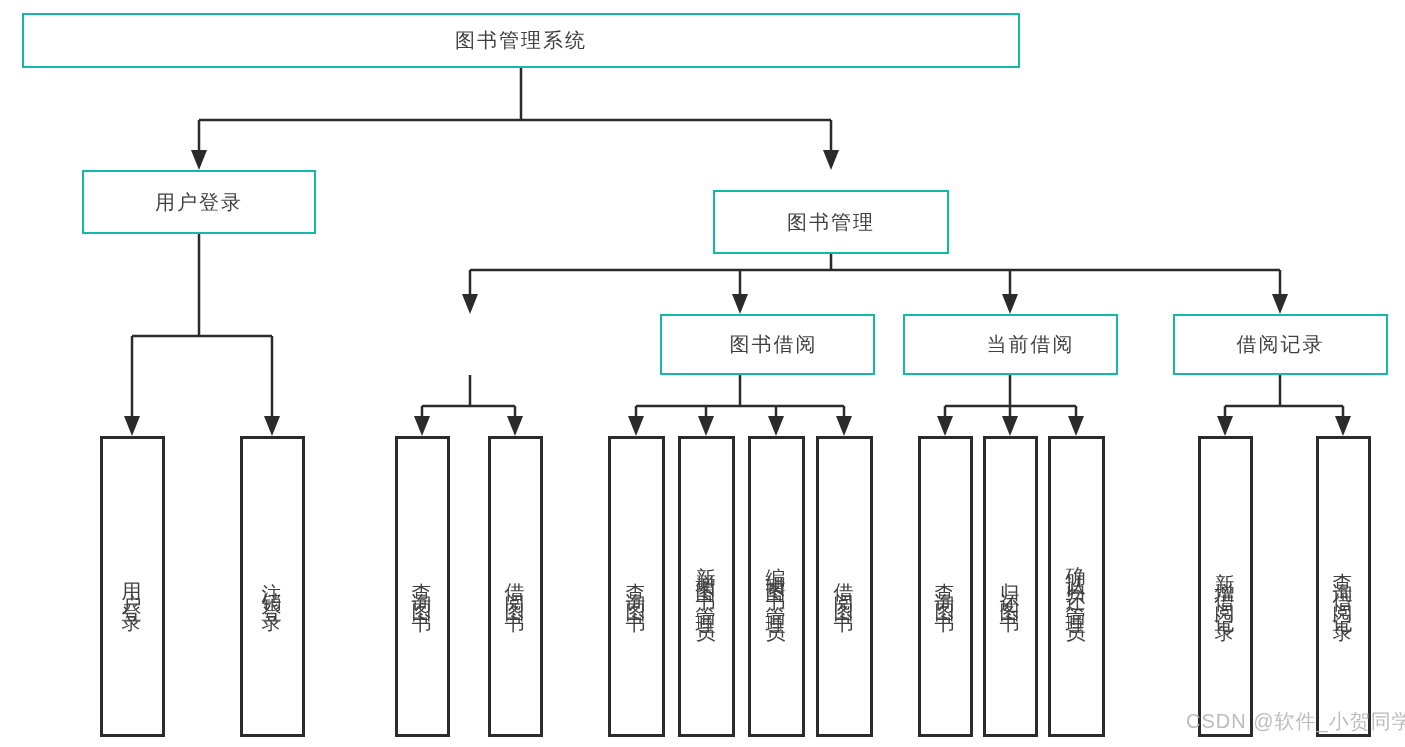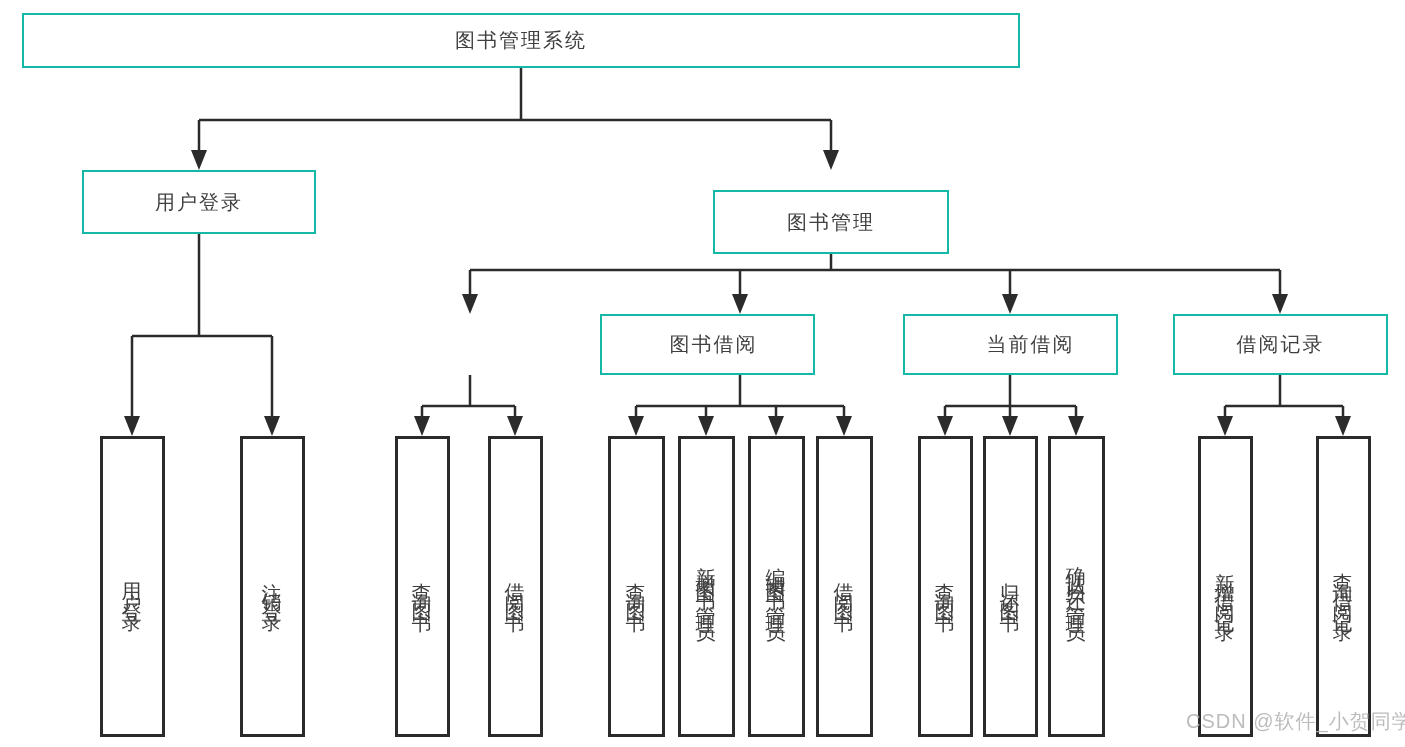--- a/index.html
+++ b/index.html
@@ -104,21 +104,21 @@
       <polygon points="1217,416 1233,416 1225,436"></polygon>
       <polygon points="1335,416 1351,416 1343,436"></polygon>
     </g>
   </svg>
 
   <div class="hbox" style="left:22px; top:13px; width:998px; height:55px;">图书管理系统</div>
 
   <div class="hbox" style="left:82px; top:170px; width:234px; height:64px;">用户登录</div>
   <div class="hbox" style="left:713px; top:170px; width:236px; height:64px;margin-top:20px;">图书管理</div>
 
-  <div class="hbox" style="left:600px; top:314px; width:215px; height:61px;padding-left:12px;">图书借阅</div>
+  <div class="hbox" style="left:660px; top:314px; width:215px; height:61px;padding-left:12px;">图书借阅</div>
   <div class="hbox" style="left:903px; top:314px; width:215px; height:61px;padding-left:40px;">当前借阅</div>
   <div class="hbox" style="left:1173px; top:314px; width:215px; height:61px;text-align:center;">借阅记录</div>
 
   <div class="vbox" style="left:100px; top:436px; width:65px; height:301px;">用户登录</div>
   <div class="vbox" style="left:240px; top:436px; width:65px; height:301px;">注销登录</div>
 
   <div class="vbox" style="left:395px; top:436px; width:55px; height:301px;">查询图书</div>
   <div class="vbox" style="left:488px; top:436px; width:55px; height:301px;">借阅图书</div>
 
   <div class="vbox" style="left:608px; top:436px; width:57px; height:301px;">查询图书</div>

